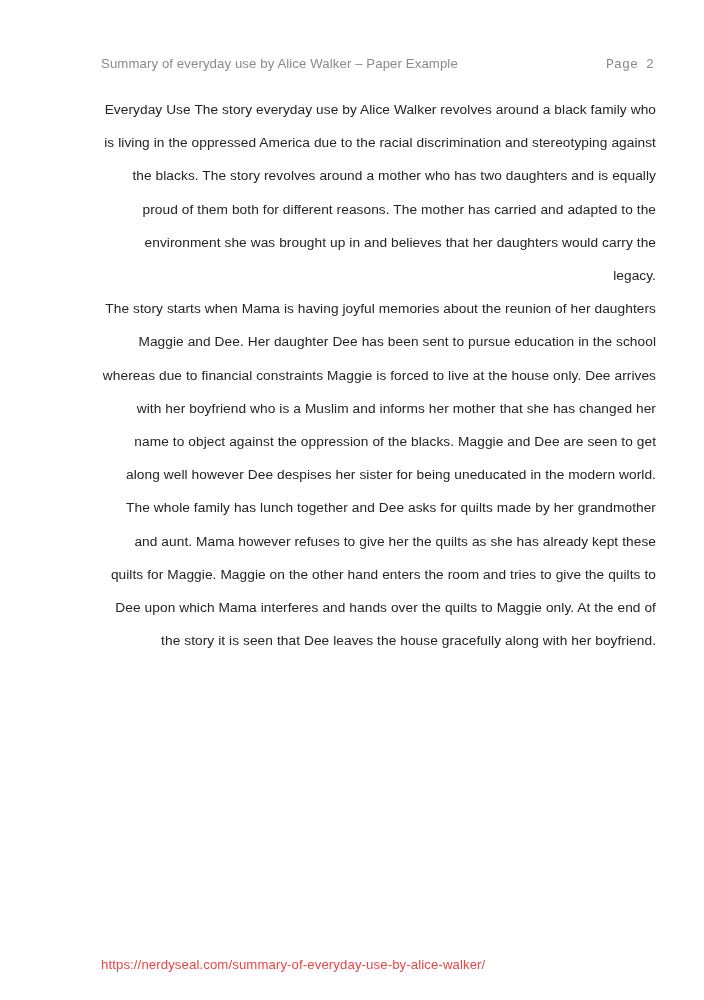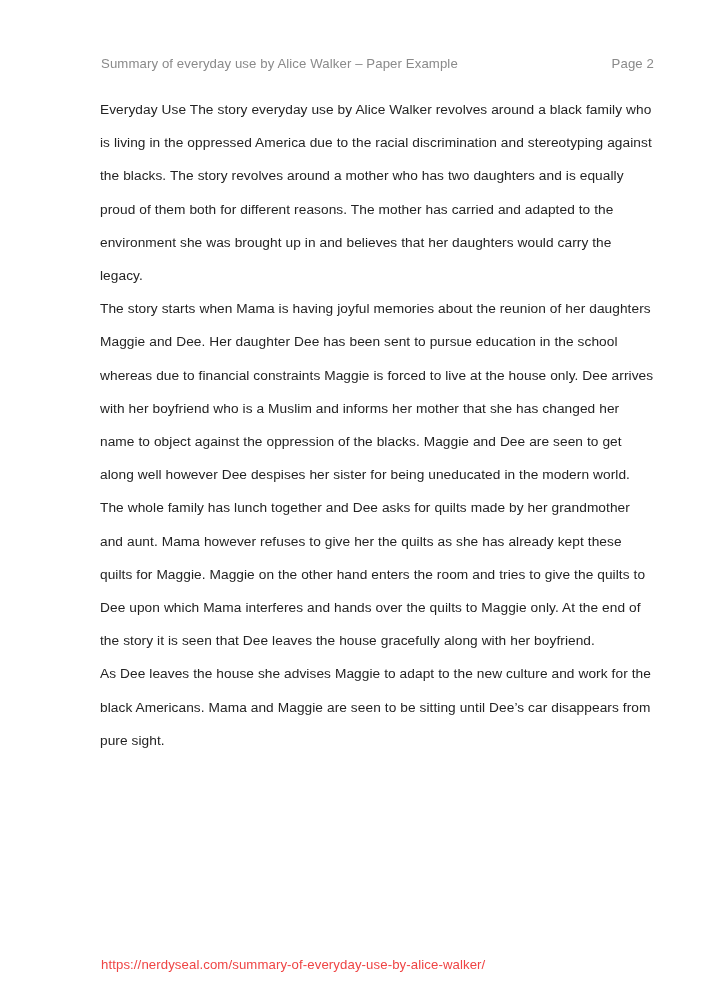--- a/index.html
+++ b/index.html
@@ -40,32 +40,33 @@
     white-space: nowrap;
   }
 
   .page-header .header-title {
     flex: 0 1 auto;
   }
 
   .page-header .header-pagenum {
     flex: 0 0 auto;
     padding-left: 20px;
+    font-family: Liberation Mono, monospace;
   }
 
   
   .doc-body {
     position: absolute;
     top: 77px;
     left: 100px;
     width: 556px;
     font-size: 13.7px;
     line-height: 33.2px;
     color: #232323;
-    text-align: left;
+    text-align: right;
     letter-spacing: 0.005em;
     word-spacing: 0.004em;
   }
 
   .doc-body p {
     margin: 0 0 0 0;
     padding: 0;
   }
 
   
@@ -92,20 +93,19 @@
 <div class="page">
 
   <div class="page-header">
     <span class="header-title">Summary of everyday use by Alice Walker – Paper Example</span>
     <span class="header-pagenum">Page 2</span>
   </div>
 
   <div class="doc-body">
     <p>Everyday Use The story everyday use by Alice Walker revolves around a black family who is living in the oppressed America due to the racial discrimination and stereotyping against the blacks. The story revolves around a mother who has two daughters and is equally proud of them both for different reasons. The mother has carried and adapted to the environment she was brought up in and believes that her daughters would carry the legacy.</p>
     <p>The story starts when Mama is having joyful memories about the reunion of her daughters Maggie and Dee. Her daughter Dee has been sent to pursue education in the school whereas due to financial constraints Maggie is forced to live at the house only. Dee arrives with her boyfriend who is a Muslim and informs her mother that she has changed her name to object against the oppression of the blacks. Maggie and Dee are seen to get along well however Dee despises her sister for being uneducated in the modern world. The whole family has lunch together and Dee asks for quilts made by her grandmother and aunt. Mama however refuses to give her the quilts as she has already kept these quilts for Maggie. Maggie on the other hand enters the room and tries to give the quilts to Dee upon which Mama interferes and hands over the quilts to Maggie only. At the end of the story it is seen that Dee leaves the house gracefully along with her boyfriend.</p>
-    <p>As Dee leaves the house she advises Maggie to adapt to the new culture and work for the black Americans. Mama and Maggie are seen to be sitting until Dee’s car disappears from pure sight.</p>
   </div>
 
   <div class="page-footer">
     <a class="footer-url" href="#">https://nerdyseal.com/summary-of-everyday-use-by-alice-walker/</a>
   </div>
 
 </div>
 
 </body></html>

